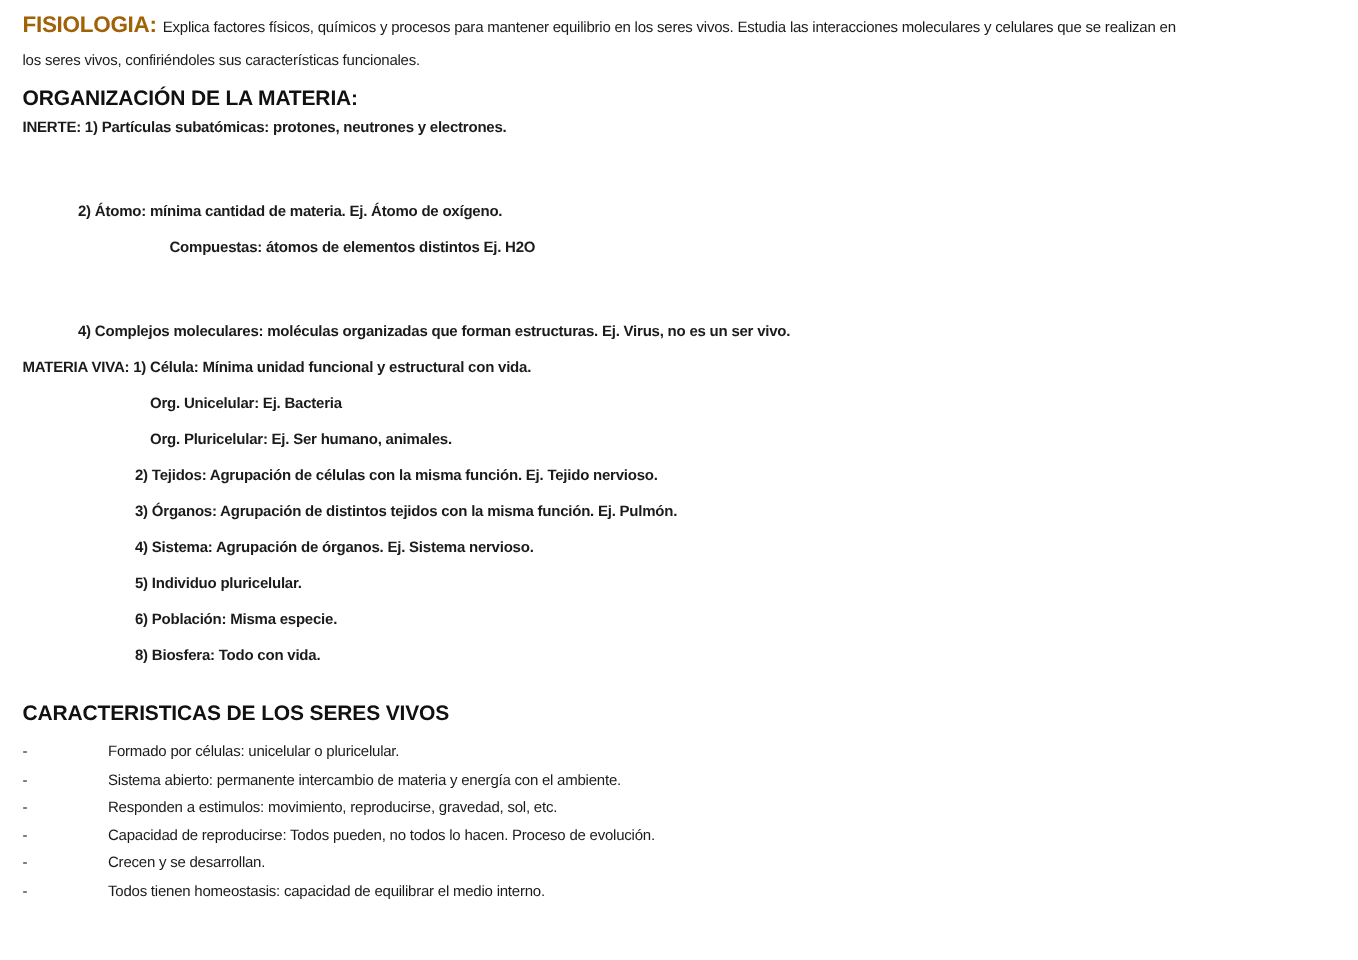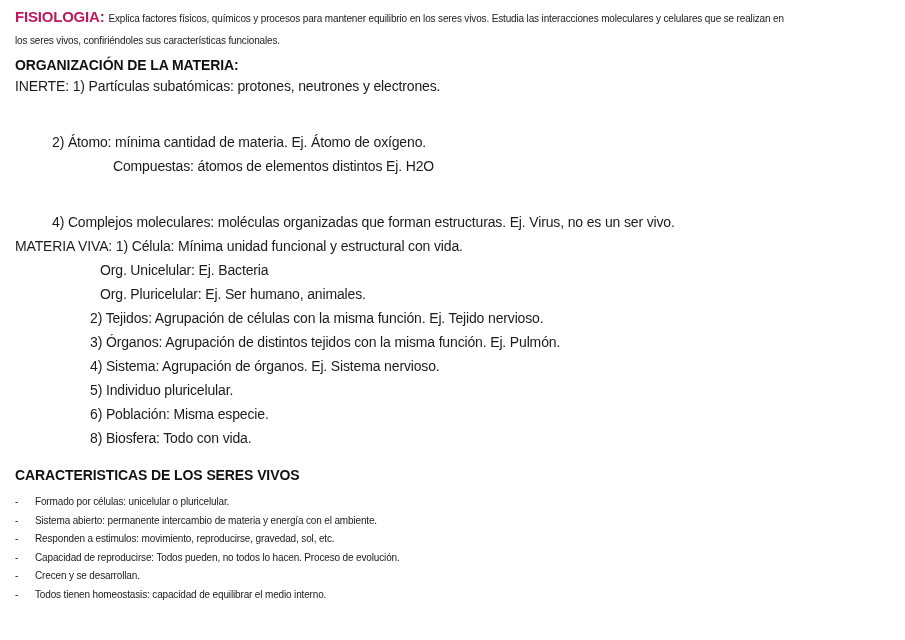--- a/index.html
+++ b/index.html
@@ -27,42 +27,43 @@
     line-height: 22px;
   }
   .intro-line {
     display: block;
     white-space: nowrap;
   }
   .doc-title {
     font-weight: bold;
     font-size: 15px;
     letter-spacing: -0.2px;
-    color: #be185d;
+    color: #a16207;
     margin-right: 4px;
   }
   h2.doc-heading {
     margin: 4px 0 0 0;
     font-size: 14px;
     font-weight: bold;
     letter-spacing: -0.1px;
     line-height: 18px;
     color: #111111;
   }
   h2.doc-heading.second {
     margin-top: 16px;
   }
   .doc-lines {
     margin-top: 0;
   }
   .line {
-    font-size: 14px;
+    font-size: 10px;
     letter-spacing: -0.15px;
     line-height: 24px;
     white-space: nowrap;
+    font-weight: bold;
   }
   .ind0 { margin-left: 0; }
   .ind1 { margin-left: 37px; margin-top: 32px; }
   .ind2 { margin-left: 98px; }
   .ind3 { margin-left: 75px; }
   .ind4 { margin-left: 85px; }
   .bullets {
     margin-top: 9px;
   }
   .bullet-row {
@@ -70,20 +71,21 @@
     font-size: 10px;
     letter-spacing: -0.15px;
     line-height: 18.5px;
   }
   .dash {
     flex: 0 0 20px;
     width: 20px;
   }
   .bullet-text {
     white-space: nowrap;
+    margin-left: 37px;
   }
 </style>
 </head>
 <body>
 
 <div class="page">
 
   <p class="intro">
     <span class="intro-line"><b class="doc-title">FISIOLOGIA:</b><span>Explica factores físicos, químicos y procesos para mantener equilibrio en los seres vivos. Estudia las interacciones moleculares y celulares que se realizan en</span></span>
     <span class="intro-line"><span>los seres vivos, confiriéndoles sus características funcionales.</span></span>

